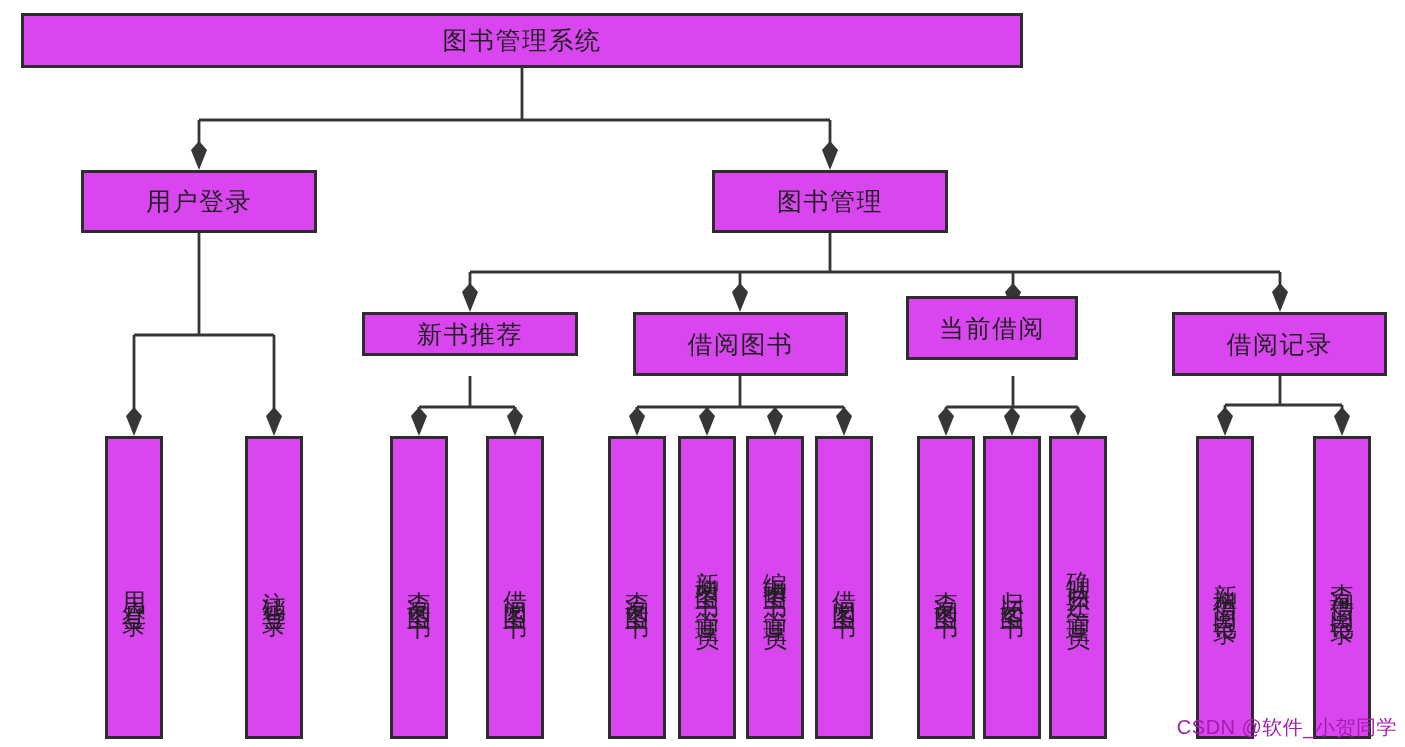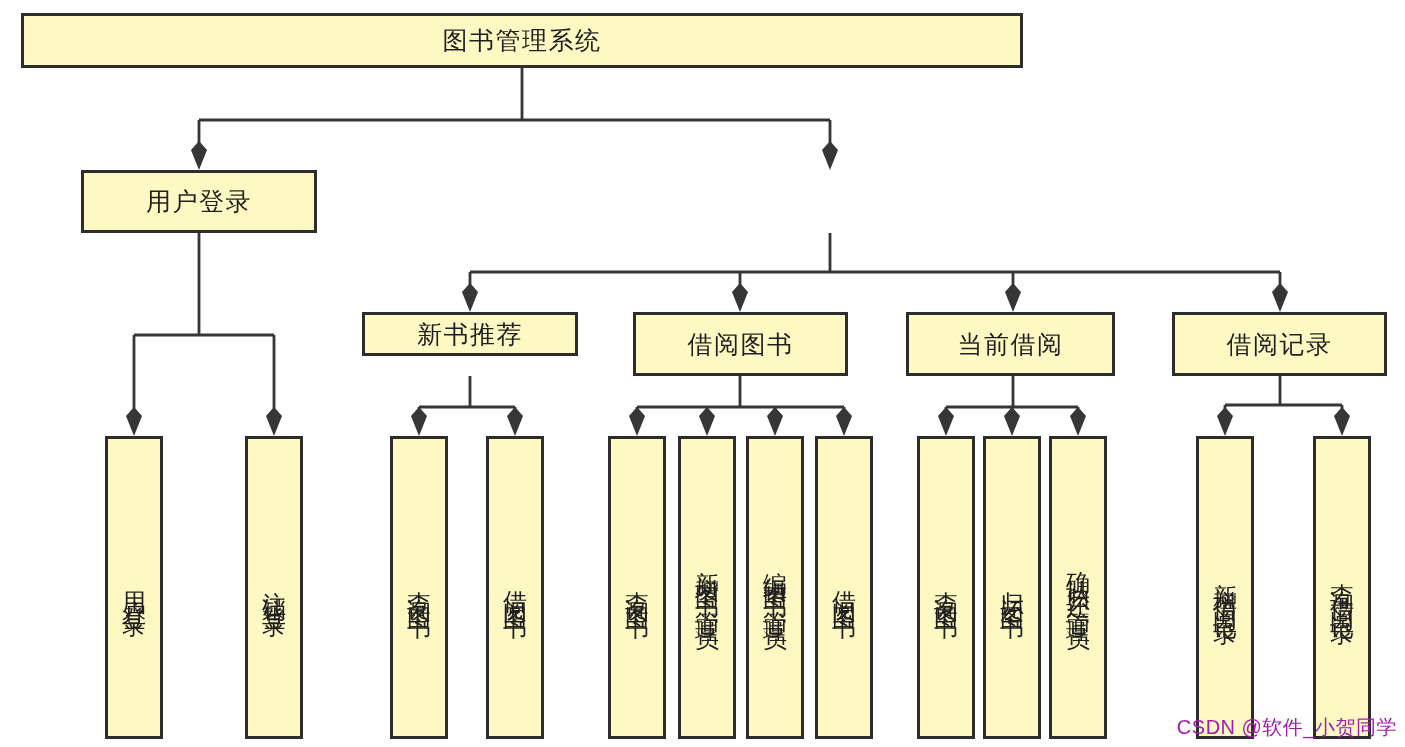--- a/index.html
+++ b/index.html
@@ -7,21 +7,21 @@
     position:relative;
     width:1405px; height:747px;
     background:#ffffff;
     font-family:"Liberation Sans", sans-serif;
     overflow:hidden;
   }
   svg.wires { position:absolute; left:0; top:0; }
   .node {
     position:absolute;
     box-sizing:border-box;
-    background:#fef9c3;
+    background:#d946ef;
     border:3px solid #2d2d2d;
     display:flex;
     align-items:center;
     justify-content:center;
     color:#1f1f1f;
   }
   .node.h { font-size:25px; letter-spacing:1.5px; line-height:1; }
   .node.v .vtext {
     writing-mode:vertical-rl;
     text-orientation:mixed;
@@ -84,24 +84,25 @@
       <use href="#ah" transform="translate(1012,436)"></use>
       <use href="#ah" transform="translate(1078,436)"></use>
       <use href="#ah" transform="translate(1225,436)"></use>
       <use href="#ah" transform="translate(1342,436)"></use>
     </g>
   </svg>
 
   <div class="node h" style="left:21px; top:13px; width:1002px; height:55px;">图书管理系统</div>
 
   <div class="node h" style="left:81px; top:170px; width:236px; height:63px;">用户登录</div>
+  <div class="node h" style="left:712px; top:170px; width:236px; height:63px;">图书管理</div>
 
   <div class="node h" style="left:362px; top:312px; width:216px; height:44px;">新书推荐</div>
   <div class="node h" style="left:633px; top:312px; width:215px; height:64px;">借阅图书</div>
-  <div class="node h" style="left:906px; top:312px; width:209px; height:64px;">当前借阅</div>
+  <div class="node h" style="left:906px; top:296px; width:172px; height:64px;">当前借阅</div>
   <div class="node h" style="left:1172px; top:312px; width:215px; height:64px;">借阅记录</div>
 
   <div class="node v" style="left:105px; top:436px; width:58px; height:303px;">
     <span class="vtext">用户登录</span>
   </div>
   <div class="node v" style="left:245px; top:436px; width:58px; height:303px;">
     <span class="vtext">注销登录</span>
   </div>
 
   <div class="node v" style="left:390px; top:436px; width:58px; height:303px;">

